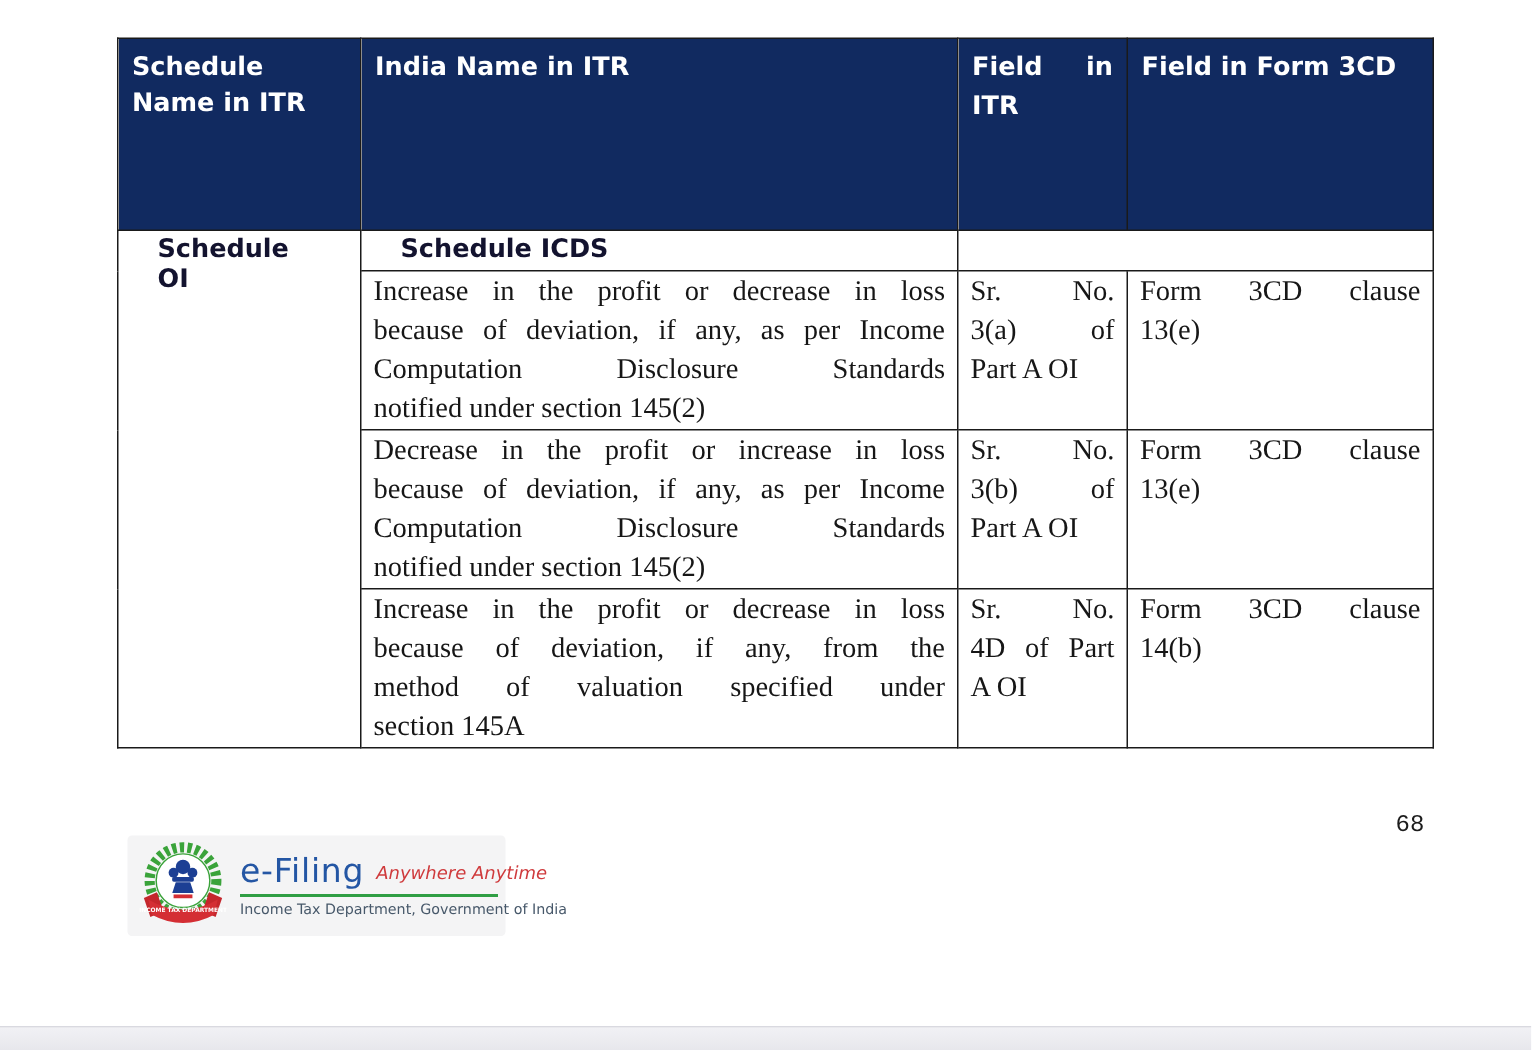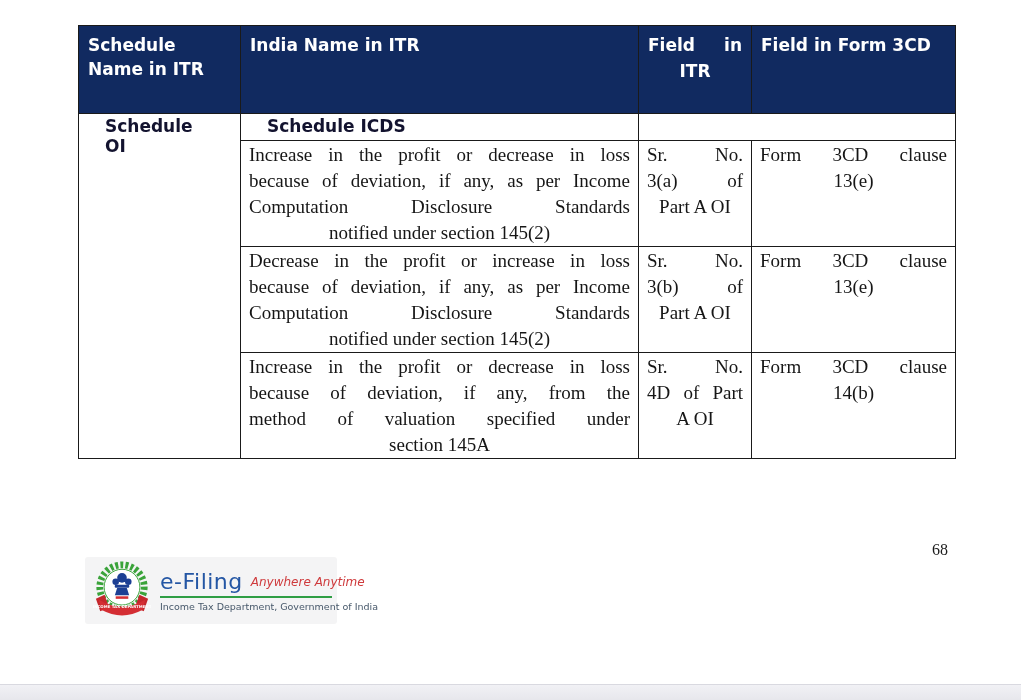--- a/index.html
+++ b/index.html
@@ -32,52 +32,52 @@
     background: #112a60;
     color: #ffffff;
     font-family: "DejaVu Sans", sans-serif;
     font-weight: bold;
     font-size: 17px;
     line-height: 24px;
     text-align: left;
     padding: 7px 9px;
   }
   th.h-mid { vertical-align: middle; }
-  tr.hdr { height: 88px; }
+  tr.hdr { height: 128px; }
   tr.r-icds { height: 27px; }
   tr.r1 { height: 104px; }
   tr.r2 { height: 104px; }
   tr.r3 { height: 100px; }
 
   td.schedule-cell, td.icds-cell {
     font-family: "DejaVu Sans", sans-serif;
     font-weight: bold;
     font-size: 17px;
     color: #13132f;
     padding: 2px 26px;
   }
   td.body-cell {
     font-family: "Liberation Serif", serif;
     font-size: 19px;
     line-height: 26px;
     color: #161616;
     padding: 1px 8px 0 8px;
     margin-top: 25px;
   }
-  .tline { min-height: 26px; text-align: center; }
+  .tline { min-height: 26px; }
   .just { text-align: justify; text-align-last: justify; }
 
   
   .page-number {
     position: absolute;
     left: 922px;
     top: 541px;
     width: 36px;
     text-align: center;
-    font-family: Liberation Serif, serif;
+    font-family: Liberation Mono, monospace;
     font-size: 16px;
     color: #1c1c1c;
   }
 
   
   .logo-box {
     position: absolute;
     left: 85px;
     top: 557px;
     width: 252px;

